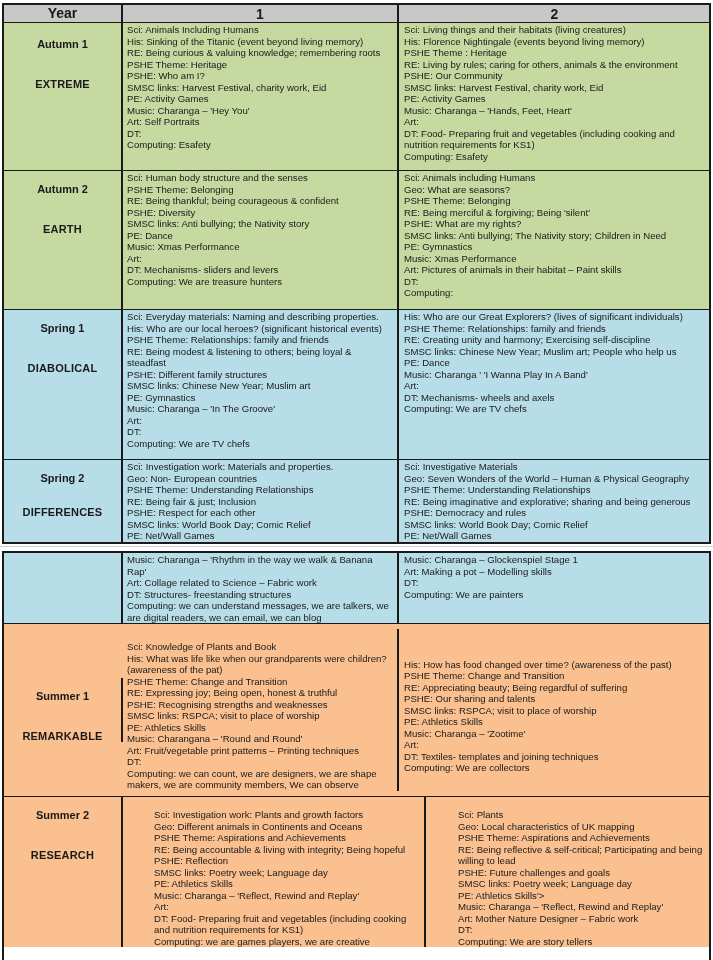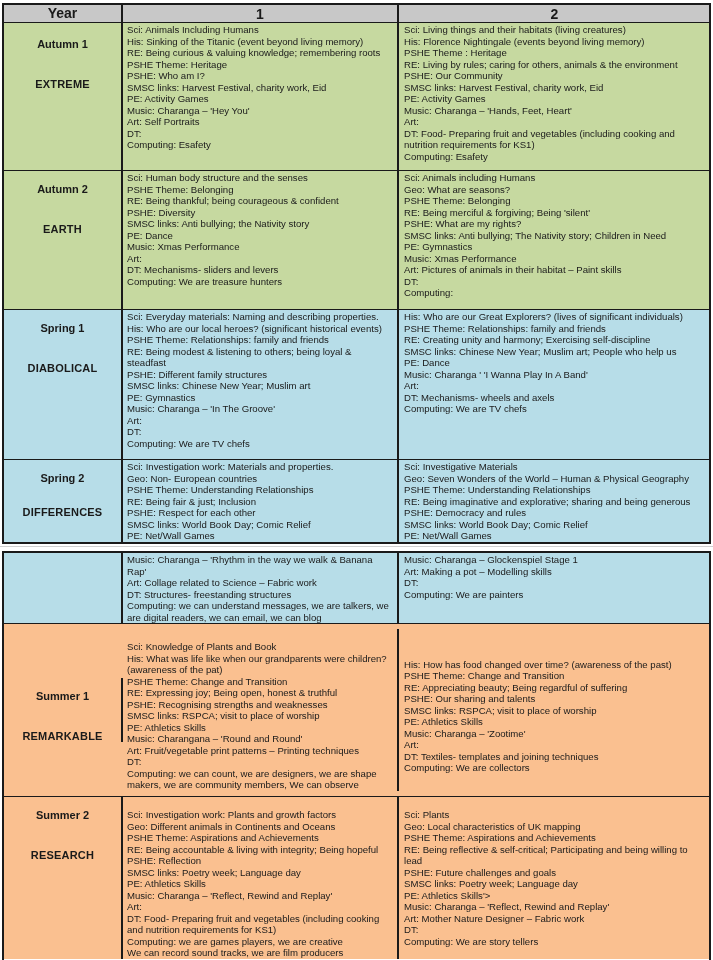--- a/index.html
+++ b/index.html
@@ -199,38 +199,37 @@
         <div class="line">PSHE: Our sharing and talents</div>
         <div class="line">SMSC links: RSPCA; visit to place of worship</div>
         <div class="line">PE: Athletics Skills</div>
         <div class="line">Music: Charanga – 'Zootime'</div>
         <div class="line">Art:</div>
         <div class="line">DT: Textiles- templates and joining techniques</div>
         <div class="line">Computing: We are collectors</div>
       </div>
   </div>
 
-  <div class="row orange" style="flex:1;">
+  <div class="row orange" style="flex:1;gap:27px;">
     <div class="c0 term">
       <div class="name" style="margin-top:12px;">Summer 2</div>
       <div class="theme">RESEARCH</div>
     </div>
     <div class="c1" style="padding-top:12px;">
         <div class="line">Sci: Investigation work: Plants and growth factors</div>
         <div class="line">Geo: Different animals in Continents and Oceans</div>
         <div class="line">PSHE Theme: Aspirations and Achievements</div>
         <div class="line">RE: Being accountable &amp; living with integrity; Being hopeful</div>
         <div class="line">PSHE: Reflection</div>
         <div class="line">SMSC links: Poetry week; Language day</div>
         <div class="line">PE: Athletics Skills</div>
         <div class="line">Music: Charanga – 'Reflect, Rewind and Replay'</div>
         <div class="line">Art:</div>
         <div class="line">DT: Food- Preparing fruit and vegetables (including cooking and nutrition requirements for KS1)</div>
         <div class="line">Computing: we are games players, we are creative</div>
-        <div class="line">We can record sound tracks, we are film producers</div>
       </div>
     <div class="c2" style="padding-top:12px;">
         <div class="line">Sci: Plants</div>
         <div class="line">Geo: Local characteristics of UK mapping</div>
         <div class="line">PSHE Theme: Aspirations and Achievements</div>
         <div class="line">RE: Being reflective &amp; self-critical; Participating and being willing to lead</div>
         <div class="line">PSHE: Future challenges and goals</div>
         <div class="line">SMSC links: Poetry week; Language day</div>
         <div class="line">PE: Athletics Skills'&gt;</div>
         <div class="line">Music: Charanga – 'Reflect, Rewind and Replay'</div>

